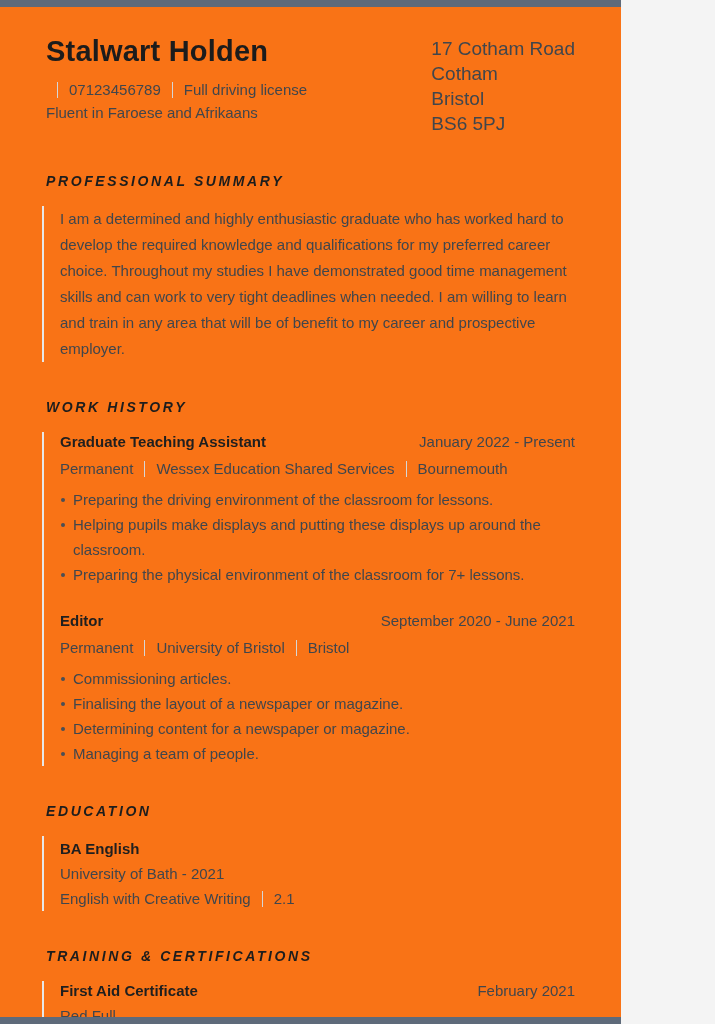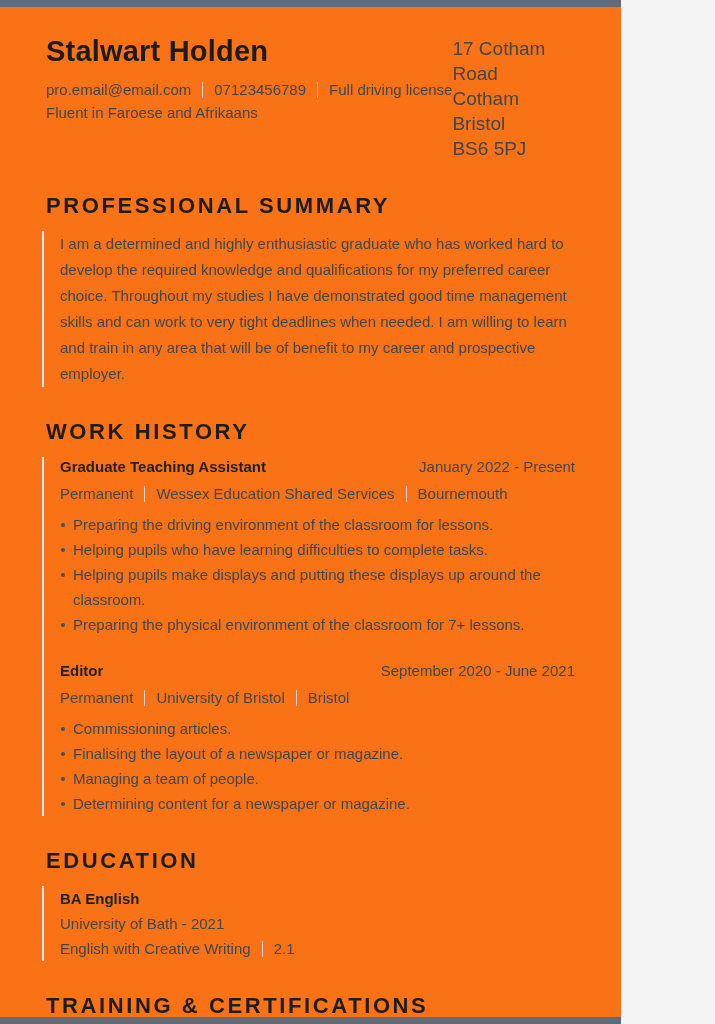--- a/index.html
+++ b/index.html
@@ -35,22 +35,22 @@
   }
   .sep {
     display: inline-block; width: 1px; height: 16px;
     background: #d6d6d6; margin: 0 11px; flex: 0 0 auto;
   }
   .address { font-size: 19px; color: #41464c; line-height: 25px; padding-top: 3px; }
 
   
   .section-heading {
     margin: 35px 0 0 0;
-    font-size: 22px; font-weight: 700; color: #1d1d1d;
-    letter-spacing: 2.6px; line-height: 20px;
+    font-size: 14px; font-weight: 700; color: #1d1d1d;
+    letter-spacing: 2.6px; line-height: 20px; font-style: italic;
   }
   .section-body {
     margin-top: 15px; margin-left: -4px;
     border-left: 2px solid #e7e7e7;
     padding-left: 16px;
     color: #41464c; font-size: 15px;
   }
   .summary-text { margin: 0; line-height: 26px; }
 
   
@@ -74,21 +74,20 @@
 
 <div class="page">
   <div class="accent-bar top"></div>
 
   <div class="content">
 
     <div class="header">
       <div>
         <h1 class="candidate-name">Stalwart Holden</h1>
         <div class="contact-line">
-          <span>pro.email@email.com</span>
           <span class="sep"></span>
           <span>07123456789</span>
           <span class="sep"></span>
           <span>Full driving license</span>
         </div>
         <div class="contact-line">Fluent in Faroese and Afrikaans</div>
       </div>
       <div class="address">
         <div>17 Cotham Road</div>
         <div>Cotham</div>
@@ -112,43 +111,42 @@
         </div>
         <div class="entry-meta">
           <span>Permanent</span>
           <span class="sep"></span>
           <span>Wessex Education Shared Services</span>
           <span class="sep"></span>
           <span>Bournemouth</span>
         </div>
         <ul class="bullets">
           <li>Preparing the driving environment of the classroom for lessons.</li>
-          <li>Helping pupils who have learning difficulties to complete tasks.</li>
           <li>Helping pupils make displays and putting these displays up around the classroom.</li>
           <li>Preparing the physical environment of the classroom for 7+ lessons.</li>
         </ul>
       </div>
 
       <div class="entry">
         <div class="entry-header">
           <span class="entry-title">Editor</span>
           <span class="entry-date">September 2020 - June 2021</span>
         </div>
         <div class="entry-meta">
           <span>Permanent</span>
           <span class="sep"></span>
           <span>University of Bristol</span>
           <span class="sep"></span>
           <span>Bristol</span>
         </div>
         <ul class="bullets">
           <li>Commissioning articles.</li>
           <li>Finalising the layout of a newspaper or magazine.</li>
+          <li>Determining content for a newspaper or magazine.</li>
           <li>Managing a team of people.</li>
-          <li>Determining content for a newspaper or magazine.</li>
         </ul>
       </div>
 
     </div>
 
     <h2 class="section-heading">EDUCATION</h2>
     <div class="section-body">
       <div class="entry">
         <div class="edu-line entry-title">BA English</div>
         <div class="edu-line">University of Bath - 2021</div>

